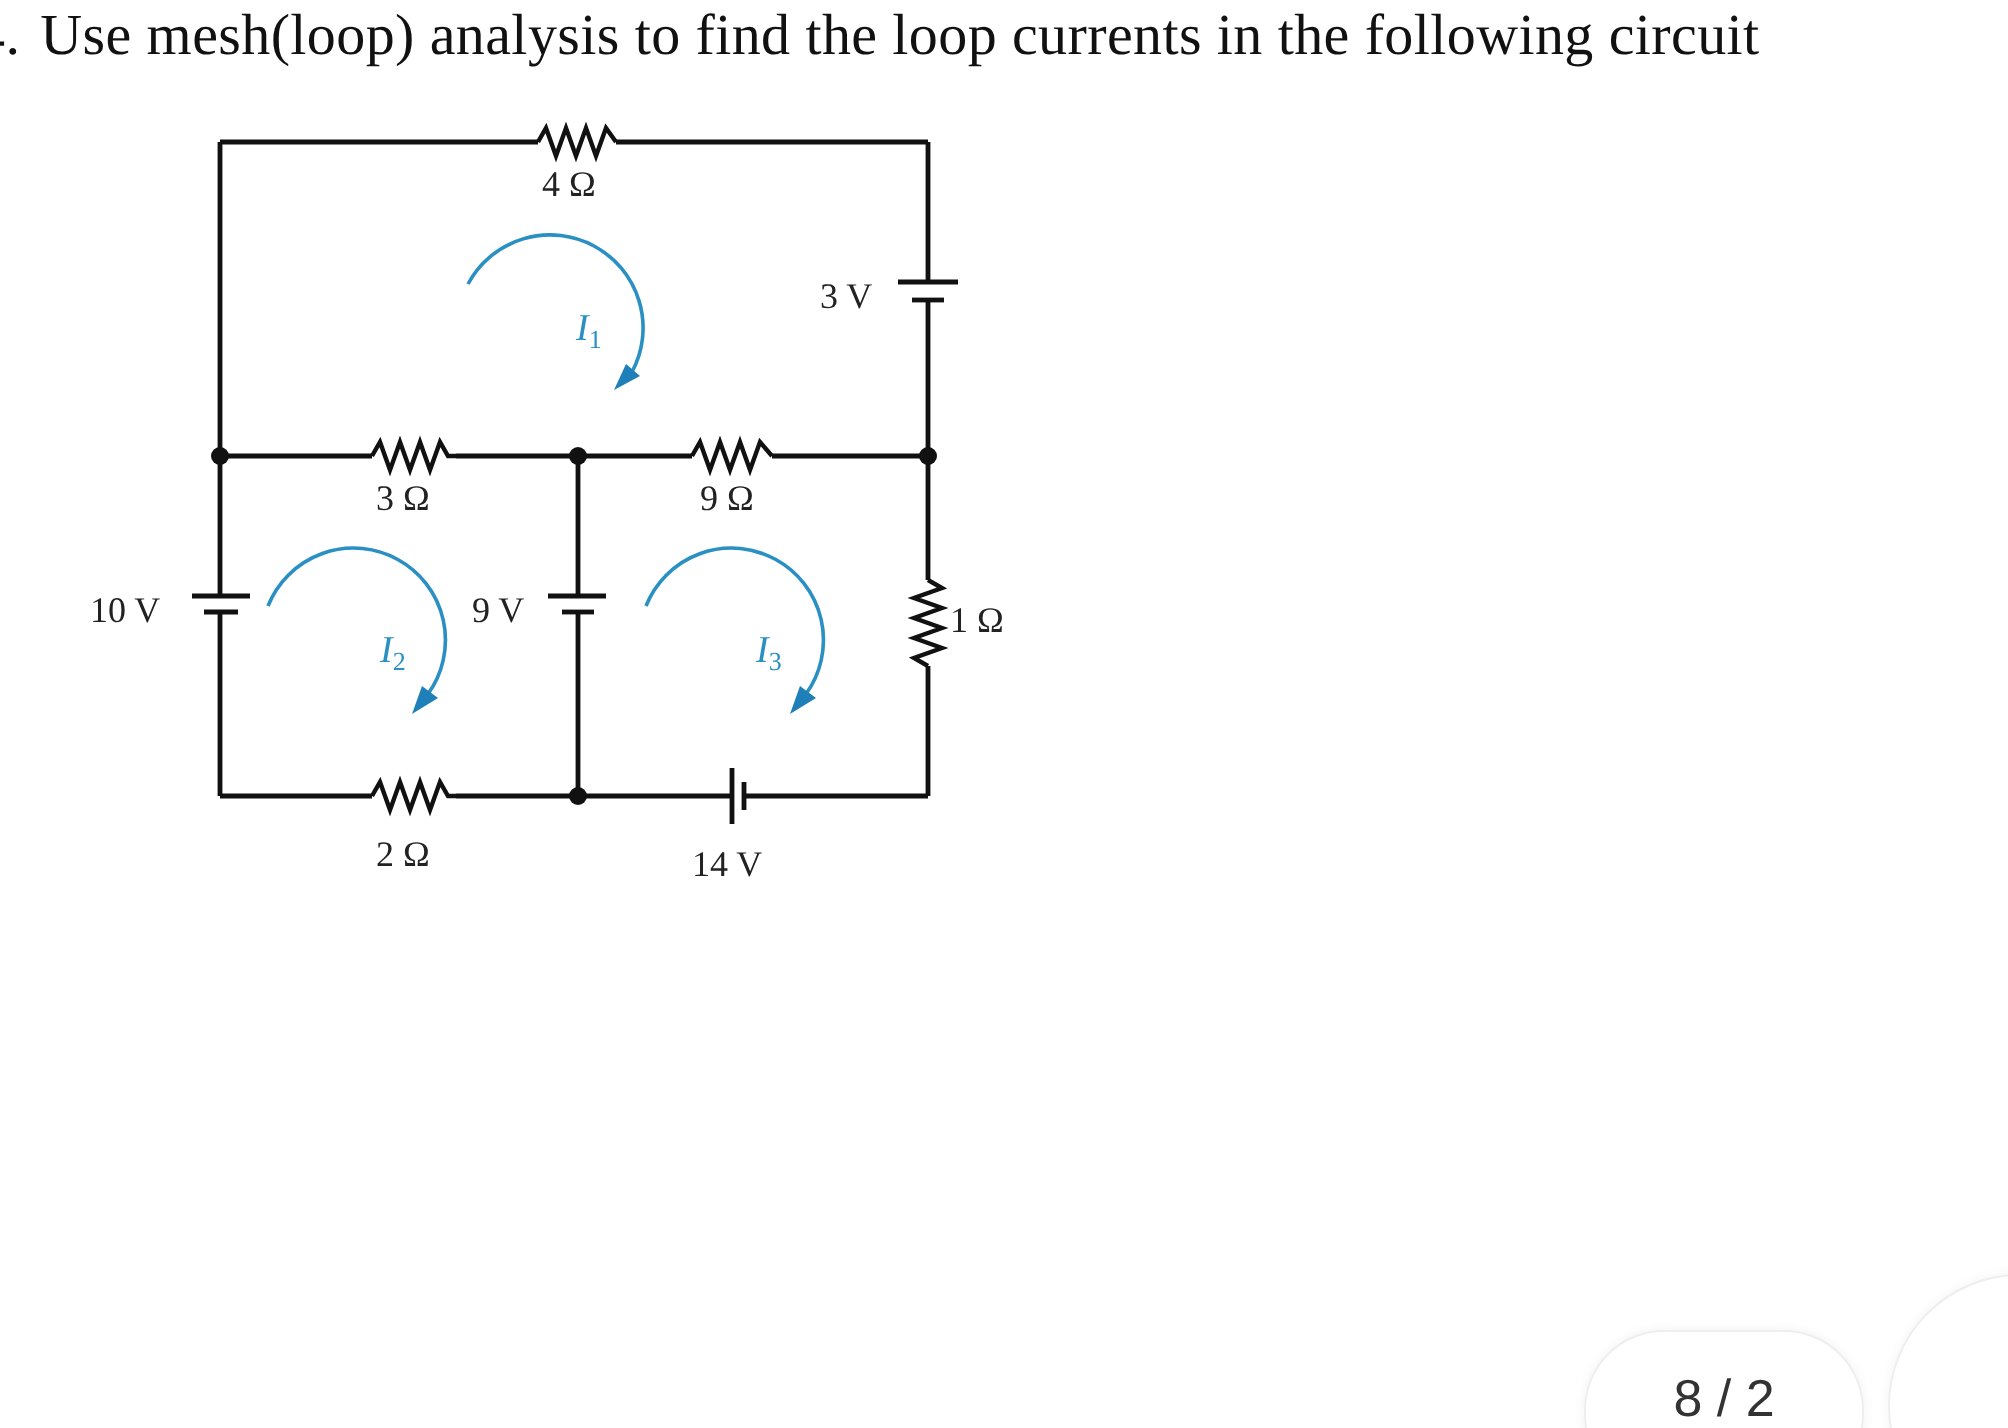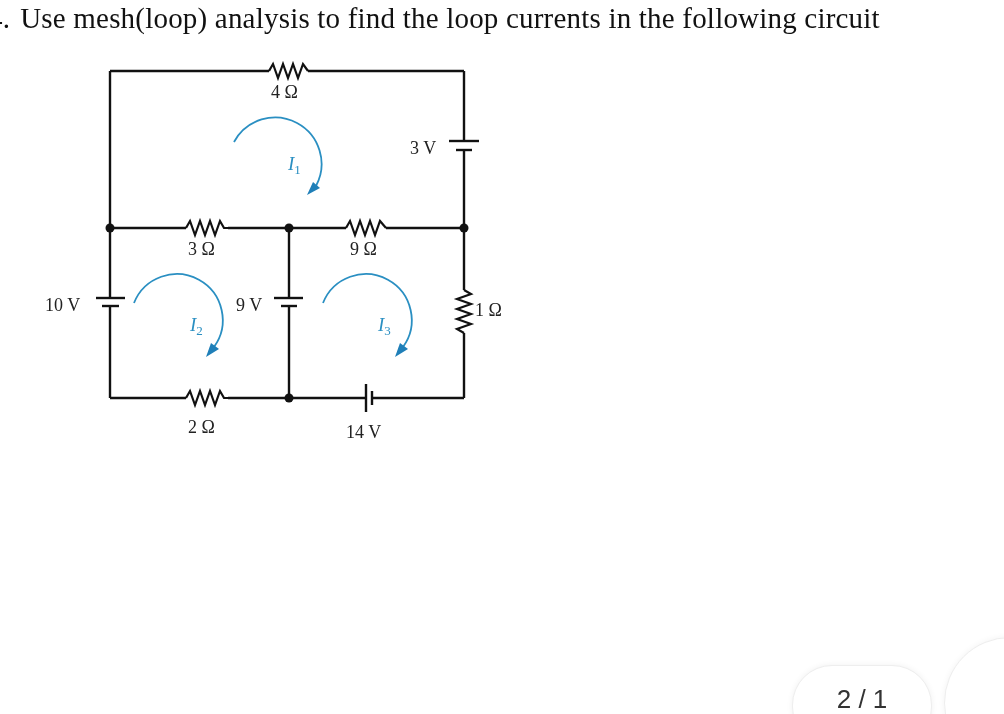--- a/index.html
+++ b/index.html
@@ -158,15 +158,15 @@
     <text class="cur-lbl" x="190" y="331"><tspan>I</tspan><tspan class="cur-sub" dy="4">2</tspan></text>
   </g>
   <g>
     <path class="arc" d="M323,303 A46,46 0 1 1 403,347"></path>
     <polygon class="arrowhead" points="395,357 400,343 408,349"></polygon>
     <text class="cur-lbl" x="378" y="331"><tspan>I</tspan><tspan class="cur-sub" dy="4">3</tspan></text>
   </g>
 </svg>
 
 <div class="page-pill">
-  <span>2 / 1</span>
+  <span>8 / 2</span>
 </div>
 <div class="round-btn"></div>
 
 </body></html>

